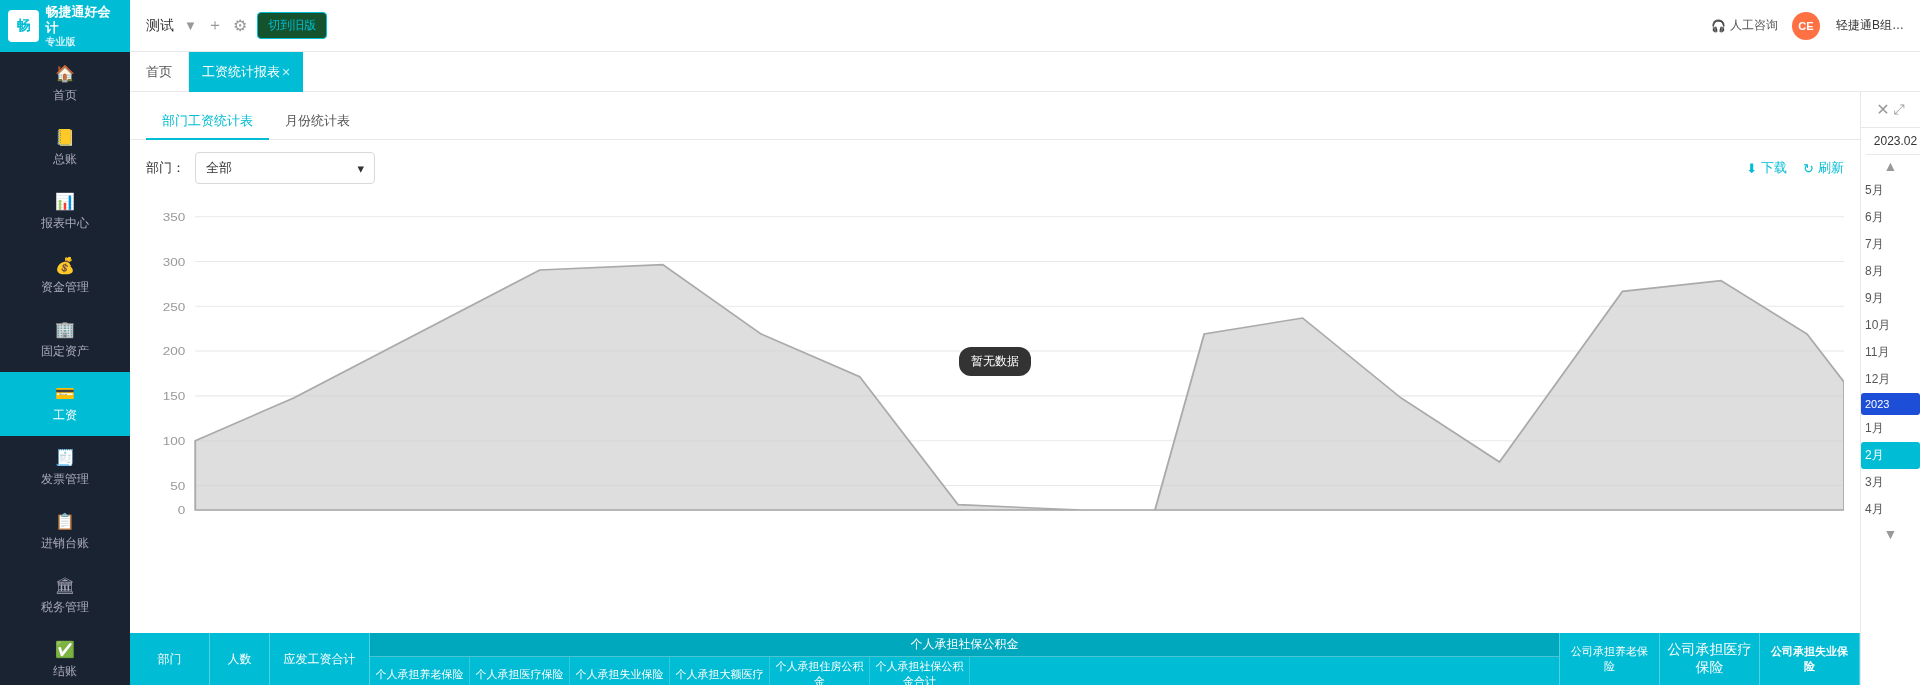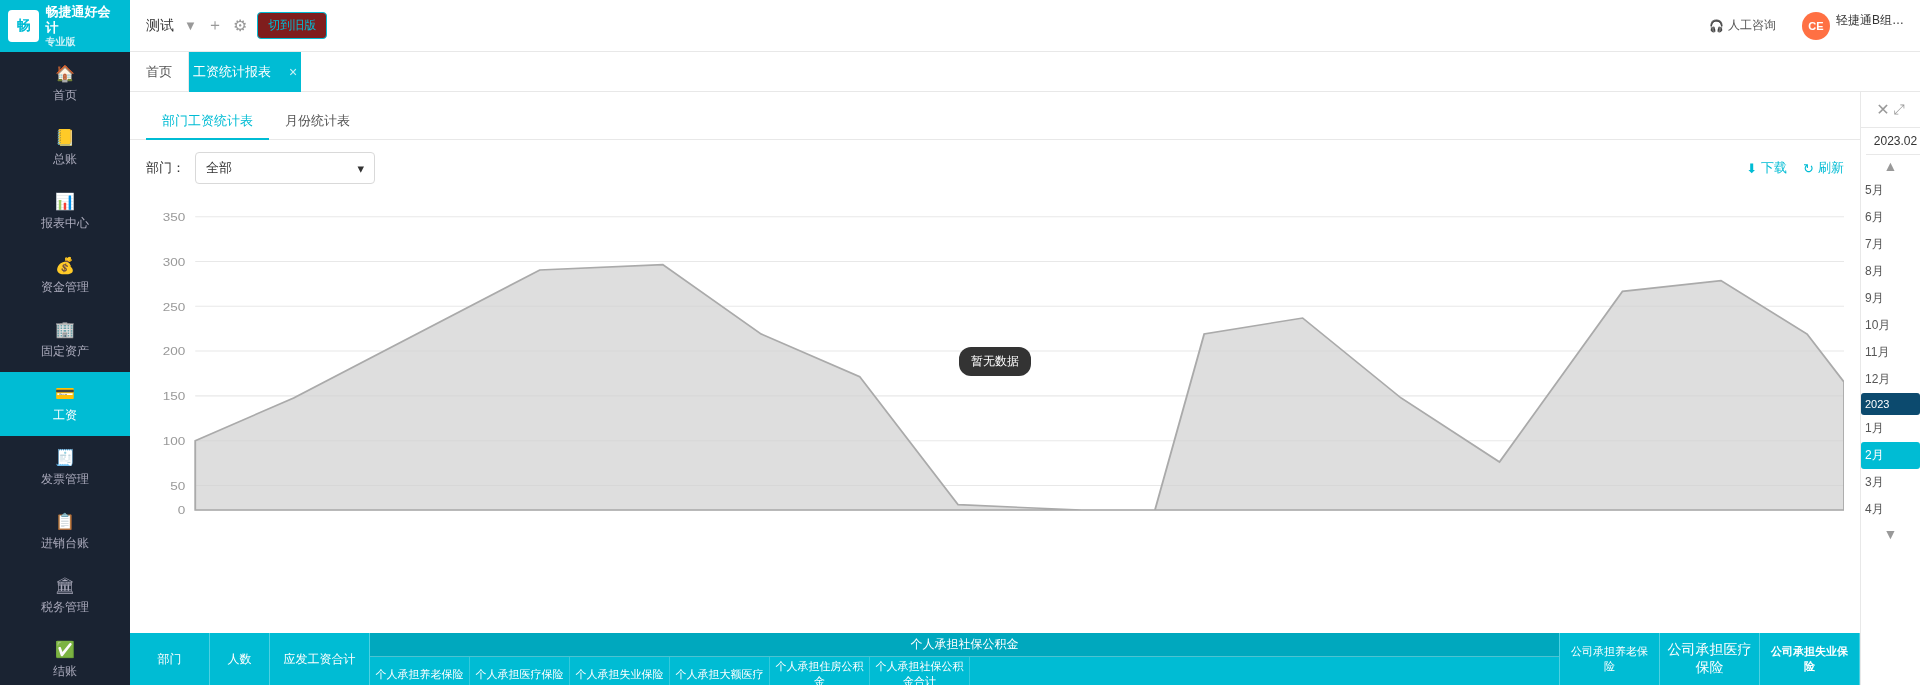--- a/index.html
+++ b/index.html
@@ -70,31 +70,31 @@
       border-bottom: 1px solid #e8e8e8;
       flex-shrink: 0;
     }
     .topbar-title { font-size: 14px; color: #333; font-weight: 500; }
     .topbar-arrow { color: #999; cursor: pointer; }
     .topbar-add { color: #999; cursor: pointer; font-size: 16px; }
     .topbar-settings { color: #999; cursor: pointer; font-size: 16px; }
     .topbar-switch-btn {
       border: 1px solid #00bcd4;
       color: #00bcd4;
-      background: #7f1d1d;
+      background: #14532d;
       padding: 4px 10px;
       border-radius: 4px;
       cursor: pointer;
       font-size: 12px;
     }
     .topbar-badges { display: flex; align-items: center; gap: 6px; color: #555; font-size: 12px; margin-left: 6px; }
     .topbar-spacer { flex: 1; }
     .topbar-right { display: flex; align-items: center; gap: 14px; }
     .topbar-service { color: #555; font-size: 12px; cursor: pointer; display: flex; align-items: center; gap: 4px; }
-    .topbar-user { display: flex; gap: 6px; cursor: pointer; margin-left: 12px; }
+    .topbar-user { display: flex; align-items: center; gap: 16px; cursor: pointer; }
     .user-avatar { width: 28px; height: 28px; border-radius: 50%; background: #ff7043; display: flex; align-items: center; justify-content: center; color: white; font-size: 11px; font-weight: bold; }
     .user-name { font-size: 12px; color: #333; }
 
     
     .tabs-bar {
       background: white;
       height: 40px;
       display: flex;
       align-items: center;
       padding: 0;
@@ -107,27 +107,27 @@
       display: flex;
       align-items: center;
       font-size: 13px;
       color: #555;
       cursor: pointer;
       border-right: 1px solid #e8e8e8;
     }
     .tab-active {
       background: #00bcd4;
       color: white;
-      padding: 0 4px;
+      padding: 0 13px;
       height: 40px;
       display: flex;
       align-items: center;
       font-size: 13px;
       cursor: pointer;
-      gap: 18px;
+      gap: 2px;
     }
     .tab-close { color: rgba(255,255,255,0.8); cursor: pointer; font-size: 14px; }
 
     
     .content {
       flex: 1;
       display: flex;
       overflow: hidden;
       background: #f5f5f5;
     }
@@ -314,21 +314,21 @@
       cursor: pointer;
       text-align: left;
       width: 100%;
     }
     .month-item.active {
       background: #00bcd4;
       color: white;
       border-radius: 3px;
     }
     .month-item.year-marker {
-      background: #0c4a6e;
+      background: #1d4ed8;
       color: white;
       border-radius: 3px;
       font-size: 11px;
     }
 
     
     .chart-svg { width: 100%; height: 100%; }
   </style>
 </head>
 <body>

